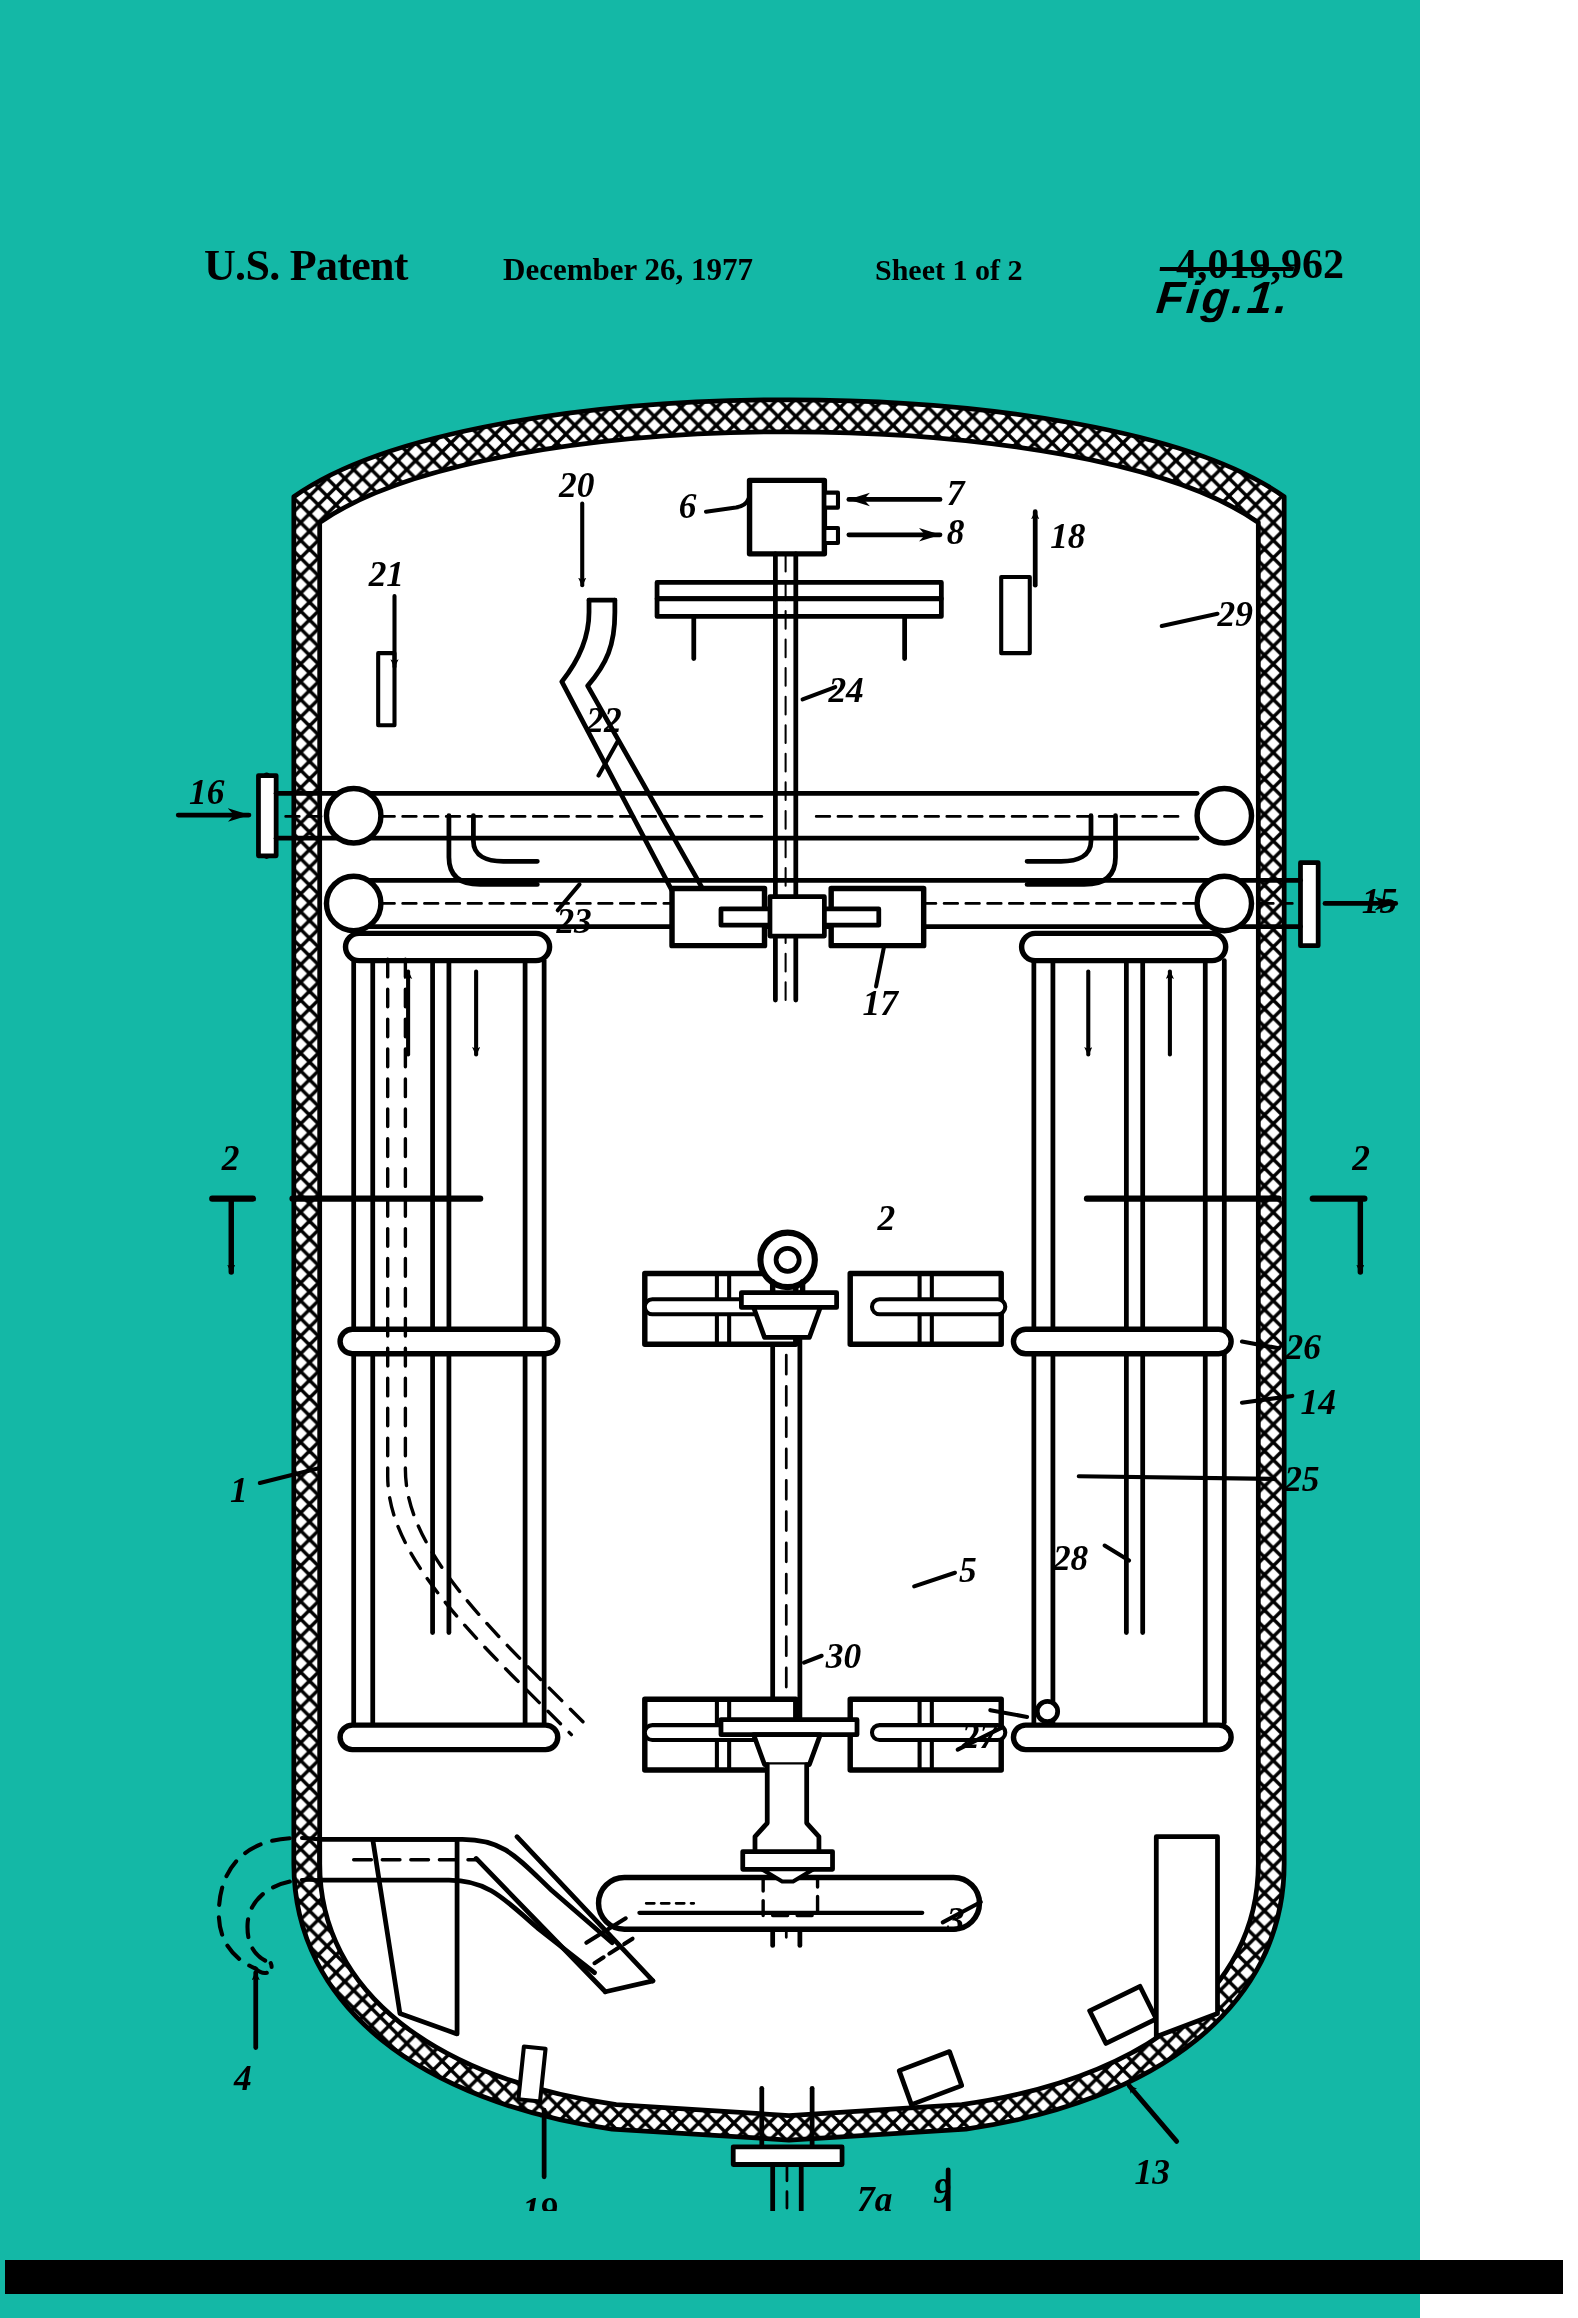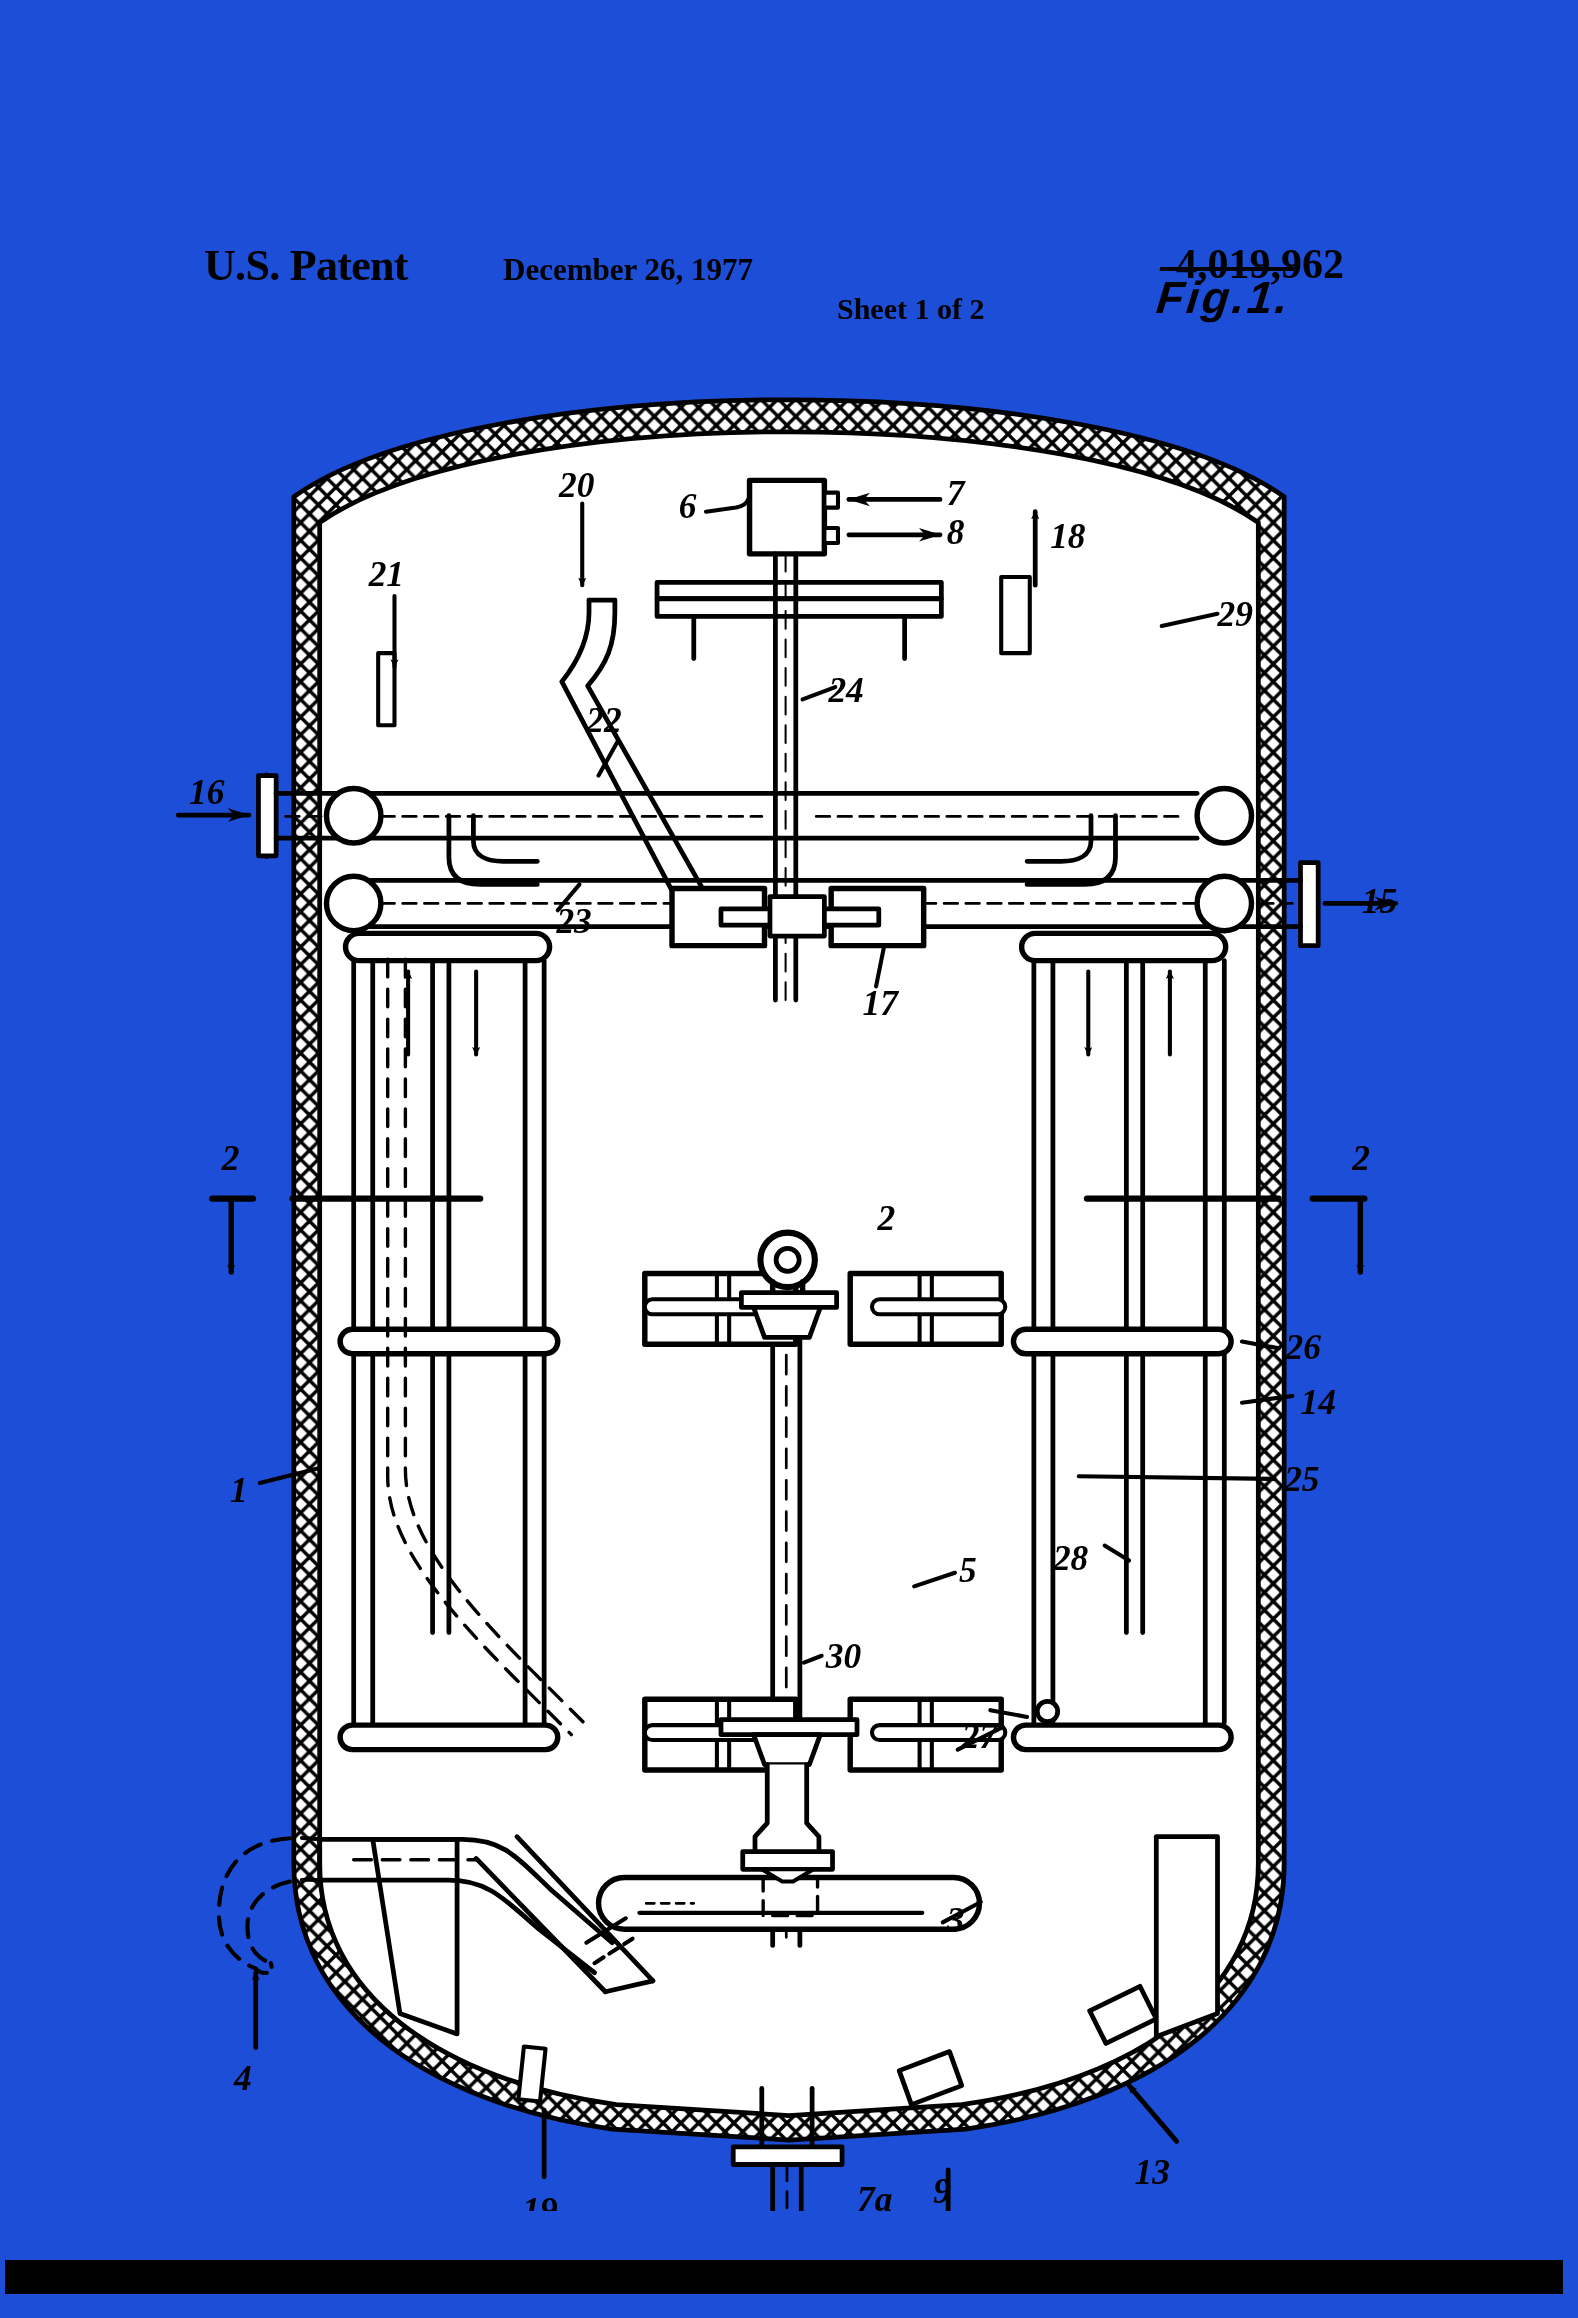--- a/index.html
+++ b/index.html
@@ -11,23 +11,23 @@
     width: 1578px;
     height: 2319px;
     position: relative;
     font-family: "Liberation Serif", serif;
     overflow: hidden;
   }
 
   #sheet {
     position: absolute;
     left: 0; top: 0;
-    width: 1578px;
+    width: 1420px;
     height: 2319px;
-    background: #1d4ed8;
+    background: #14b8a6;
   }
 
   
   #header {
     position: absolute;
     left: 0; top: 119px;
     width: 1578px;
     height: 75px;
   }
   .hdr-text {
@@ -41,24 +41,23 @@
     font-size: 44px;
     font-weight: bold;
     letter-spacing: -0.7px;
   }
   #hdr-date {
     left: 503px; top: 133px;
     font-size: 31px;
     font-weight: bold;
   }
   #hdr-sheet {
-    left: 837px; top: 134px;
+    left: 875px; top: 134px;
     font-size: 30px;
     font-weight: bold;
-    margin-top: 39px;
   }
   #hdr-number {
     left: 1136px; top: 121px;
     font-size: 42px;
     font-weight: bold;
     letter-spacing: 0px;
     margin-left: 40px;
   }
 
   

